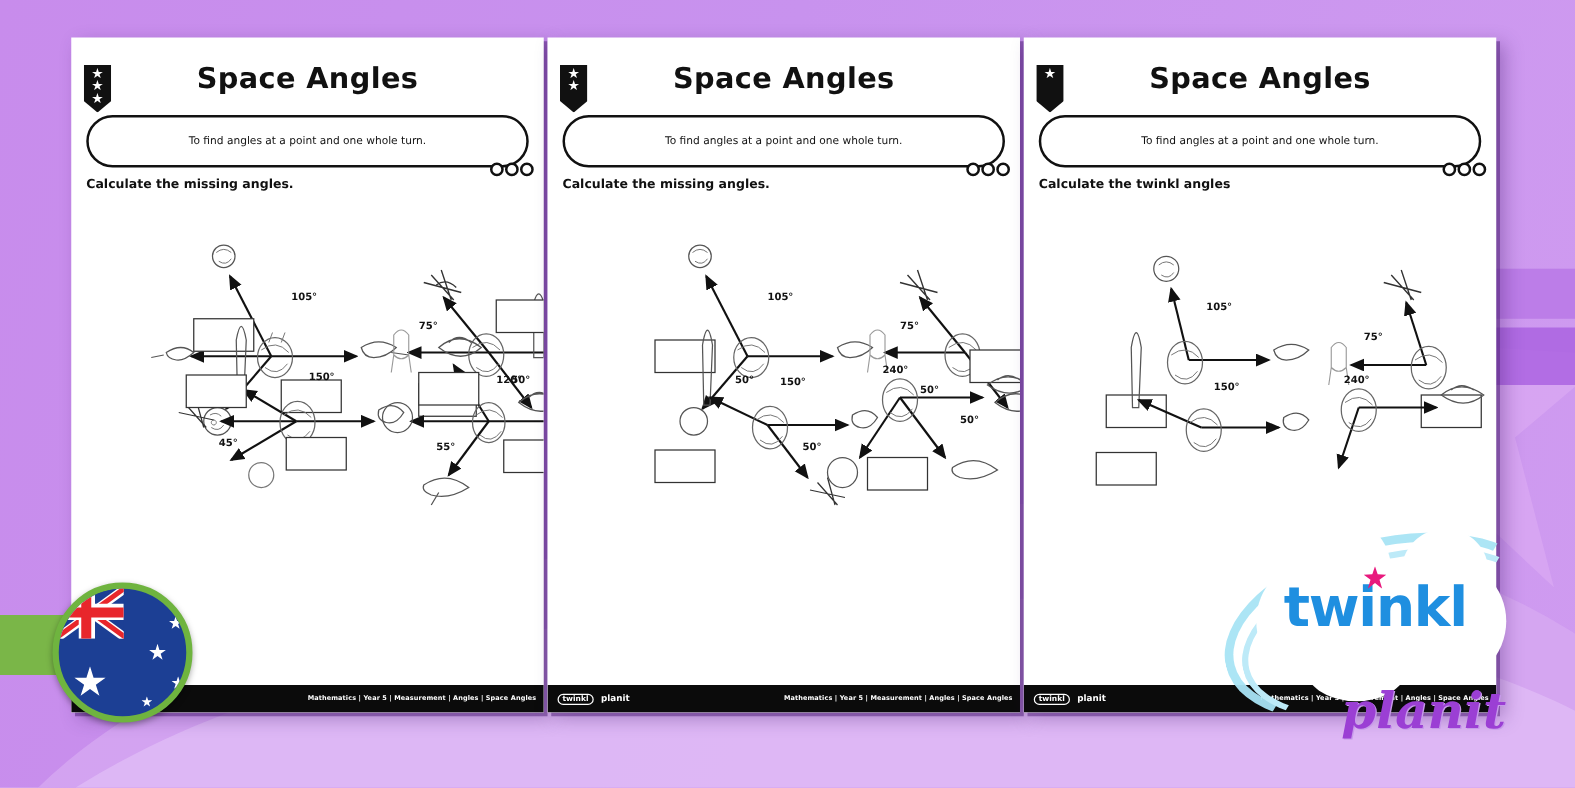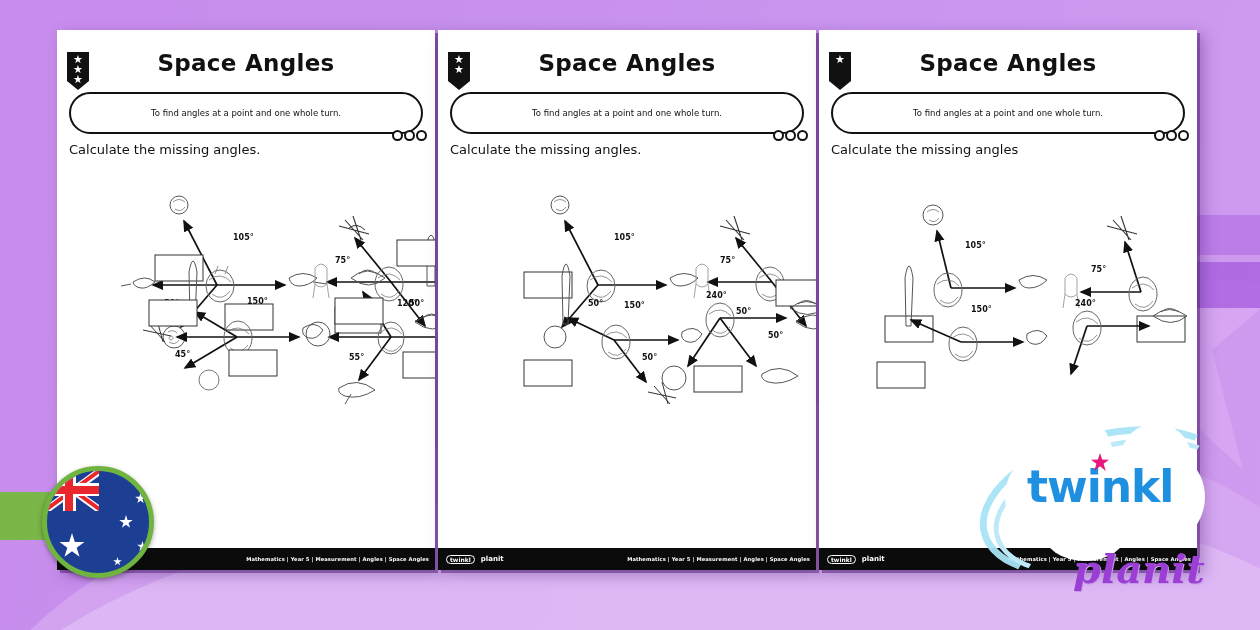--- a/index.html
+++ b/index.html
@@ -53,21 +53,21 @@
   .objective{
     position:absolute;left:12px;right:12px;top:62px;height:42px;
     border:2px solid #111;border-radius:21px;box-sizing:border-box;
     display:flex;align-items:center;justify-content:center;
   }
   .objective span{font-family:"DejaVu Sans",sans-serif;font-size:8.5px;color:#111;}
   .obubbles{position:absolute;right:8px;top:100px;display:flex;gap:1px;}
   .obubbles i{display:block;width:11px;height:11px;border:2px solid #111;border-radius:50%;background:#fff;box-sizing:border-box;}
 
   .instruction{position:absolute;left:12px;top:112px;font-family:"DejaVu Sans",sans-serif;
-    font-size:13px;color:#111;font-weight:normal;}
+    font-size:10px;color:#111;font-weight:bold;}
 
   .footer{position:absolute;left:0;bottom:0;width:378px;height:22px;background:#0b0b0b;
     display:flex;align-items:center;}
   .footer .flogo{display:flex;align-items:center;gap:6px;padding-left:8px;}
   .footer .tw{font-family:"DejaVu Sans",sans-serif;font-size:6px;color:#fff;font-weight:bold;
     border:1px solid #fff;border-radius:6px;padding:0 3px;}
   .footer .pl{font-family:"DejaVu Sans",sans-serif;font-size:7px;color:#fff;font-weight:bold;}
   .footer .fcrumb{margin-left:auto;padding-right:6px;font-family:"DejaVu Sans",sans-serif;
     font-size:5.2px;color:#fff;font-weight:bold;letter-spacing:.1px;white-space:nowrap;}
 
@@ -334,21 +334,21 @@
     </div>
     <div class="title">Space Angles</div>
     <div class="objective">
       <span>To find angles at a point and one whole turn.</span>
     </div>
     <div class="obubbles">
         <i></i>
         <i></i>
         <i></i>
       </div>
-    <div class="instruction">Calculate the missing angles</div>
+    <div class="instruction">Calculate the twinkl angles</div>
 
     <svg class="diagram" width="378" height="500" viewBox="0 0 378 500">
       <g>
         <ellipse cx="114" cy="185" rx="10" ry="10" fill="none" stroke="#555" stroke-width="1"></ellipse>
         <path d="M108,182 q6,-5 12,0 M110,190 q6,4 10,-2" stroke="#777" fill="none" stroke-width=".8"></path>
         <g stroke="#111" stroke-width="1.7" marker-end="url(#ah)" fill="none">
           <line x1="132" y1="258" x2="118" y2="201"></line>
           <line x1="132" y1="258" x2="196" y2="258"></line>
         </g>
         <ellipse cx="129" cy="260" rx="14" ry="17" fill="none" stroke="#666" stroke-width="1"></ellipse>

